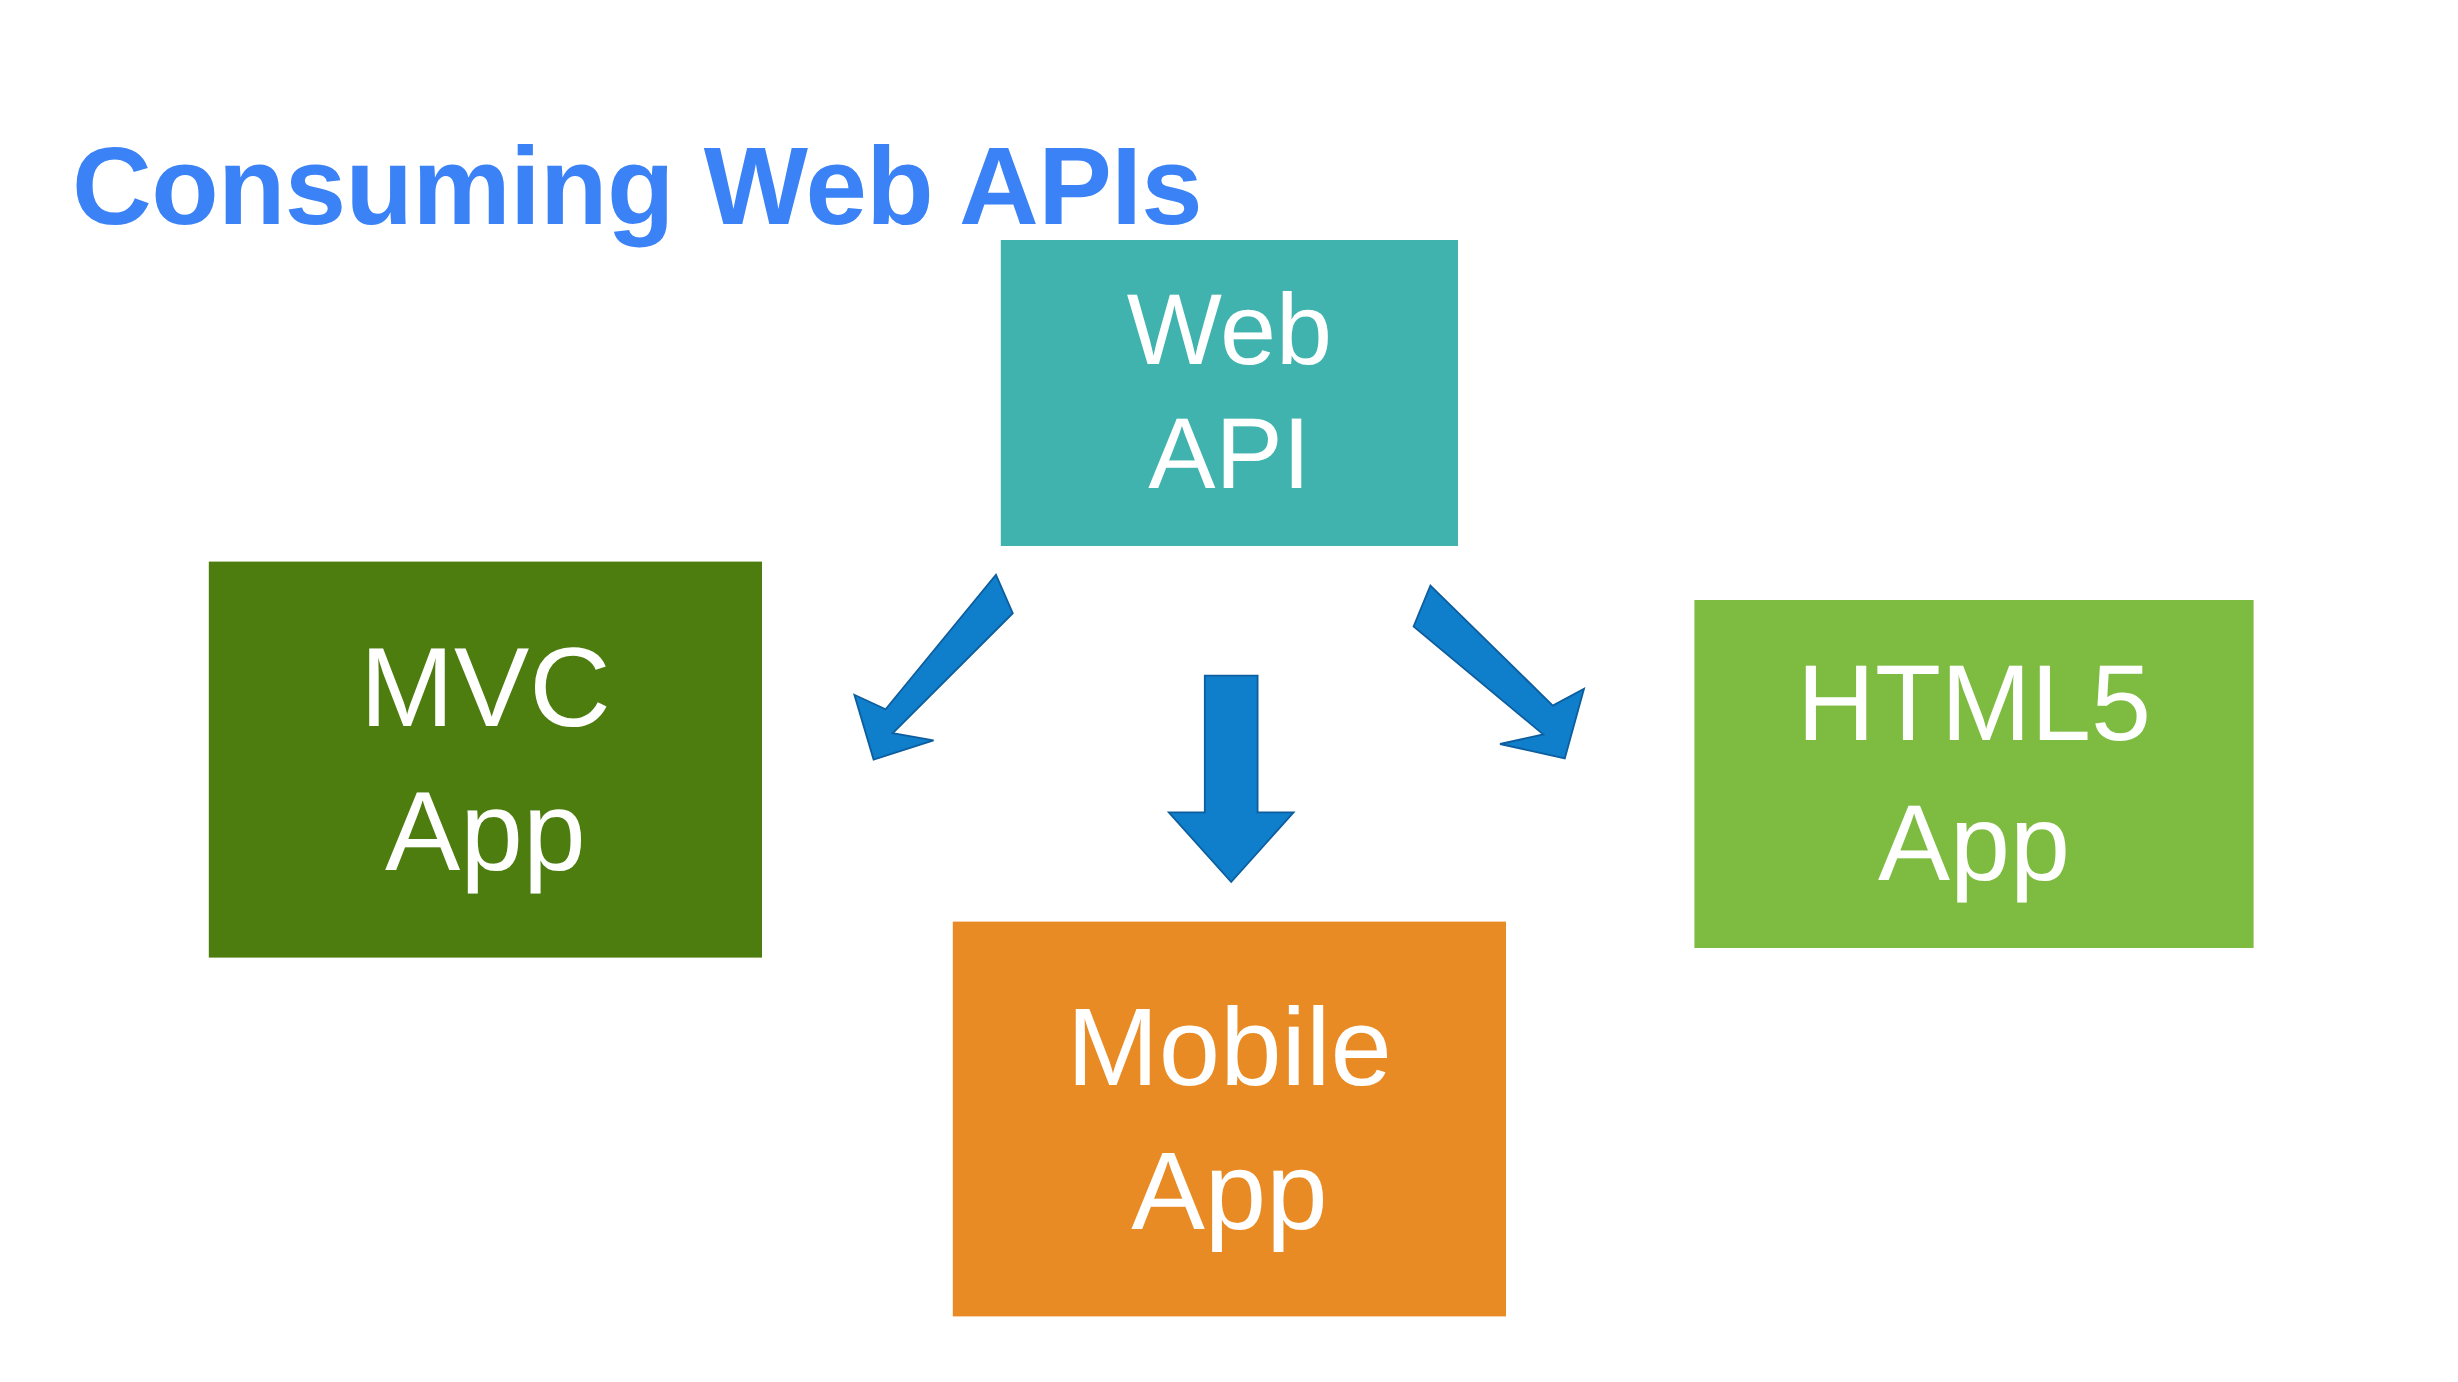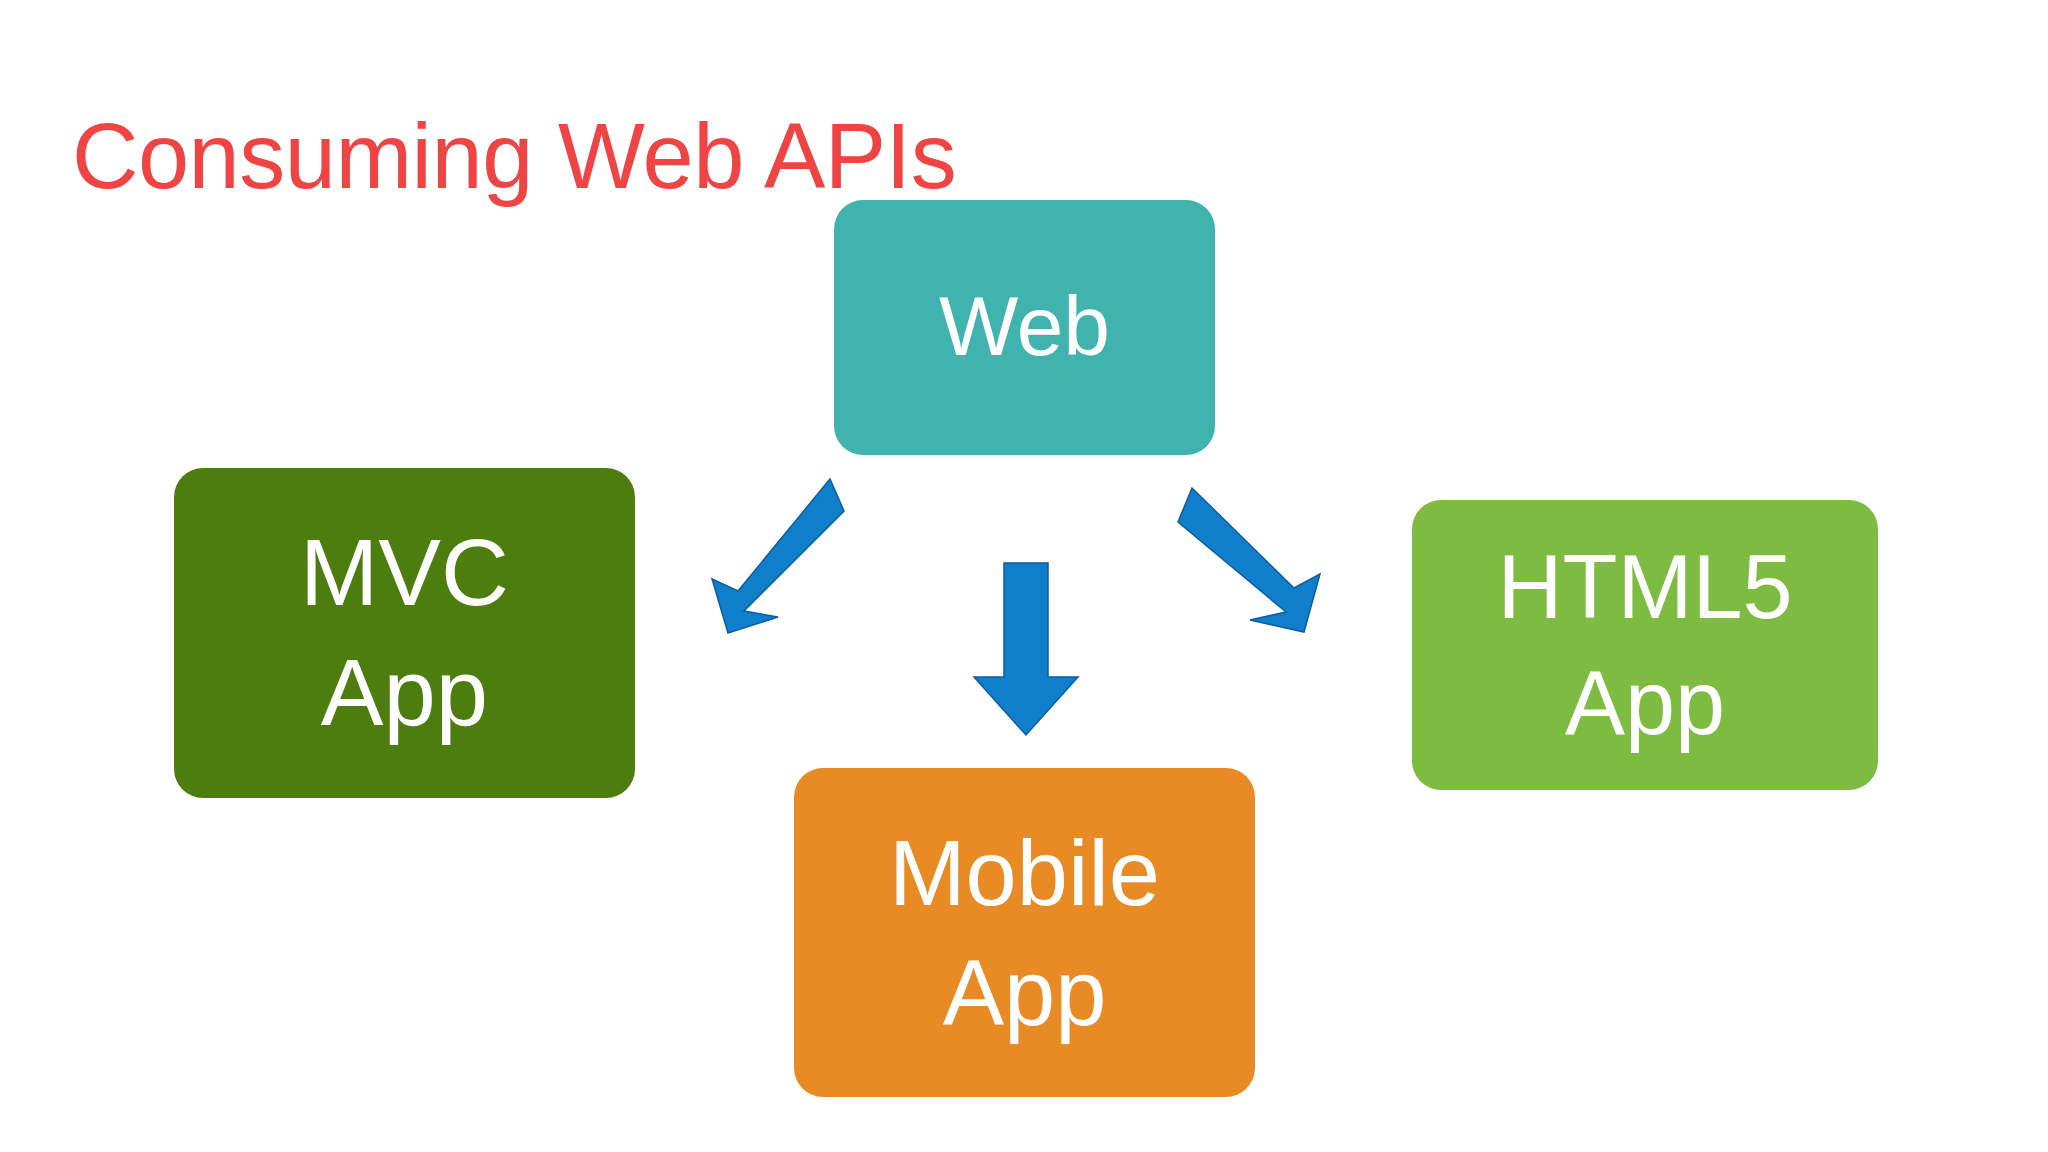--- a/index.html
+++ b/index.html
@@ -15,45 +15,44 @@
     position: relative;
     width: 2048px;
     height: 1152px;
     background: #ffffff;
     overflow: hidden;
   }
 
   
   #slide-title {
     position: absolute;
-    left: 72px;
+    left: 60px;
     top: 40px;
     width: 1400px;
     height: 110px;
-    color: #ef4444;
+    color: #3b82f6;
     font-family: "Liberation Sans", sans-serif;
     font-size: 92px;
-    font-weight: 400;
+    font-weight: 700;
     line-height: 108px;
     letter-spacing: -0.5px;
     white-space: nowrap;
   }
 
   
   .node-box {
     position: absolute;
     box-sizing: border-box;
     display: flex;
     flex-direction: column;
     align-items: center;
     justify-content: center;
     color: #ffffff;
     font-family: "Liberation Sans", sans-serif;
     font-weight: 400;
-    border-radius: 29px;
   }
   .node-line {
     display: block;
     white-space: nowrap;
   }
 
   
   #node-webapi {
     left: 834px;
     top: 200px;
@@ -111,20 +110,21 @@
 </style>
 </head>
 <body>
 
 <div id="slide">
 
   <h1 id="slide-title">Consuming Web APIs</h1>
 
   <div id="node-webapi" class="node-box">
     <span class="node-line">Web</span>
+    <span class="node-line">API</span>
   </div>
 
   <div id="node-mvc" class="node-box">
     <span class="node-line">MVC</span>
     <span class="node-line">App</span>
   </div>
 
   <div id="node-mobile" class="node-box">
     <span class="node-line">Mobile</span>
     <span class="node-line">App</span>

